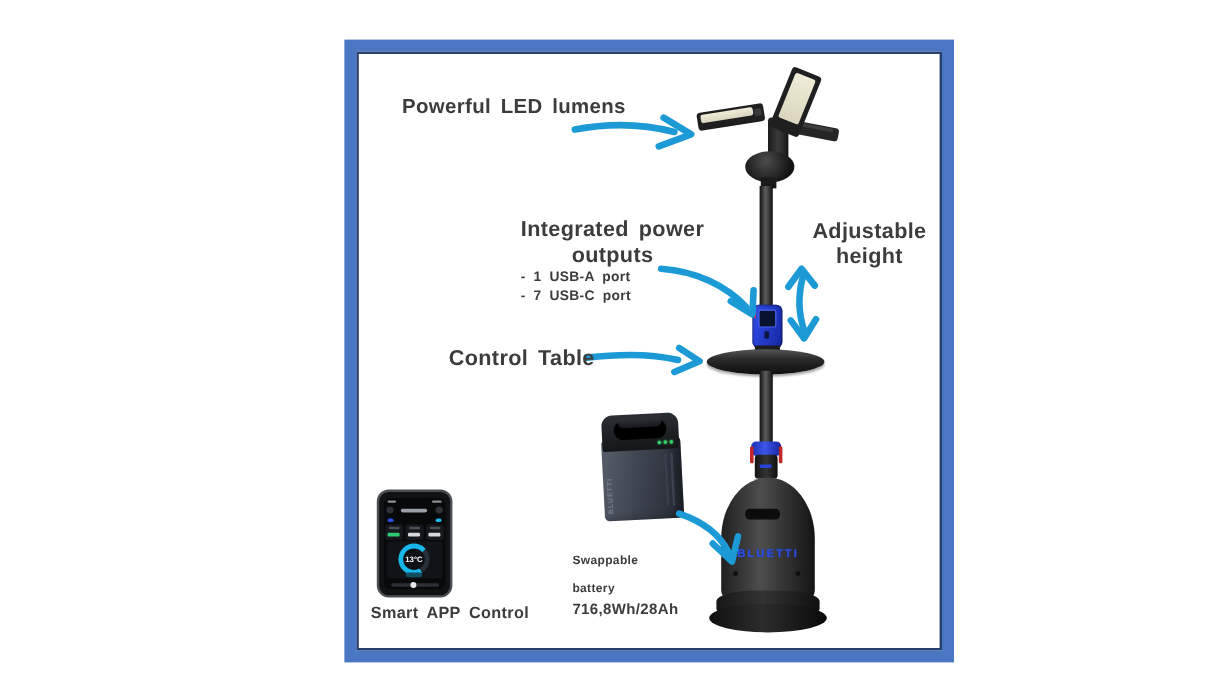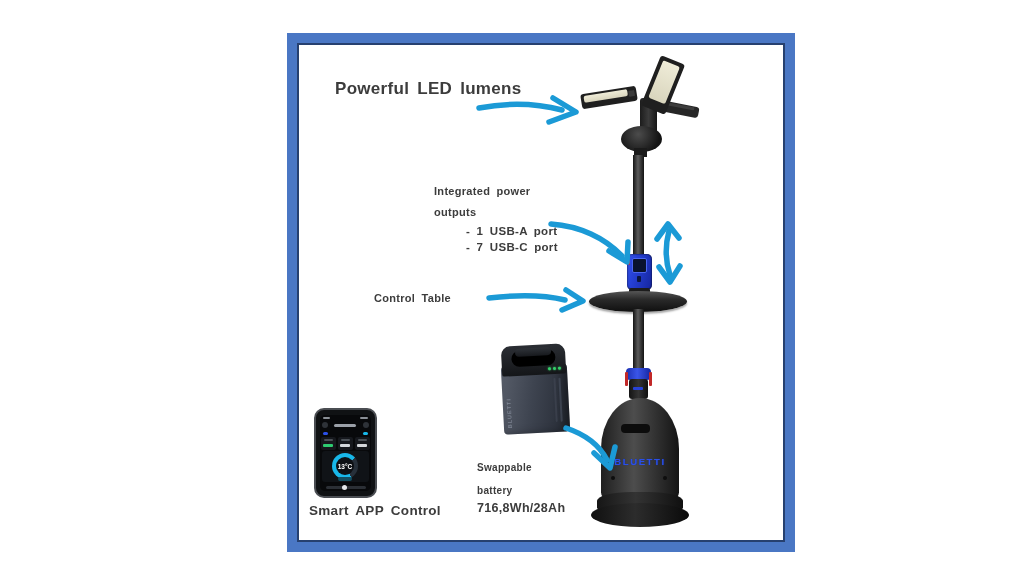--- a/index.html
+++ b/index.html
@@ -13,23 +13,23 @@
   
   .frame{
     position:absolute;left:287px;top:33px;width:508px;height:519px;
     box-sizing:border-box;border:10px solid #4a77c4;background:#ffffff;
   }
   .frame-inner{position:absolute;inset:0;border:2px solid #26406f;}
 
   
   .ann{position:absolute;color:#3c3c3c;font-weight:700;letter-spacing:.3px;word-spacing:3px;}
   .ann-title{font-size:17px;}
-  .ann-h2{font-size:11px;line-height:21px;}
+  .ann-h2{font-size:18px;line-height:21px;text-align:center;}
   .ann-sub{font-size:12.5px;line-height:17px;}
-  .ann-tiny{font-size:11.5px;line-height:16px;margin-left:32px;}
+  .ann-tiny{font-size:11.5px;line-height:16px;}
 
   
   .abs{position:absolute;}
   .pole{background:linear-gradient(90deg,#141414,#5c5c5c 45%,#121212);}
 
   .led-panel-frame{box-sizing:border-box;background:#1f1f1f;border-radius:3px;}
   .led-light-face{position:absolute;background:linear-gradient(180deg,#efecd8,#d9d5bd);border-radius:2px;}
 
   .usb-module{
     background:linear-gradient(105deg,#3а55е8,#2742d8 30%,#15259e);
@@ -224,20 +224,24 @@
 
   <div class="ann ann-h2" style="left:434px;top:181px;">
     <div>Integrated power</div>
     <div>outputs</div>
   </div>
   <div class="ann ann-tiny" style="left:434px;top:223px;">
     <div>- 1 USB-A port</div>
     <div>- 7 USB-C port</div>
   </div>
 
+  <div class="ann ann-h2" style="left:677px;top:182px;">
+    <div>Adjustable</div>
+    <div>height</div>
+  </div>
 
   <div class="ann ann-h2" style="left:374px;top:288px;">Control Table</div>
 
   <div class="ann" style="left:477px;top:456px;font-size:10px;line-height:23px;">
     <div>Swappable</div>
     <div>battery</div>
   </div>
   <div class="ann" style="left:477px;top:501px;font-size:12.5px;">716,8Wh/28Ah</div>
 
   <div class="ann" style="left:309px;top:503px;font-size:13.5px;">Smart APP Control</div>

